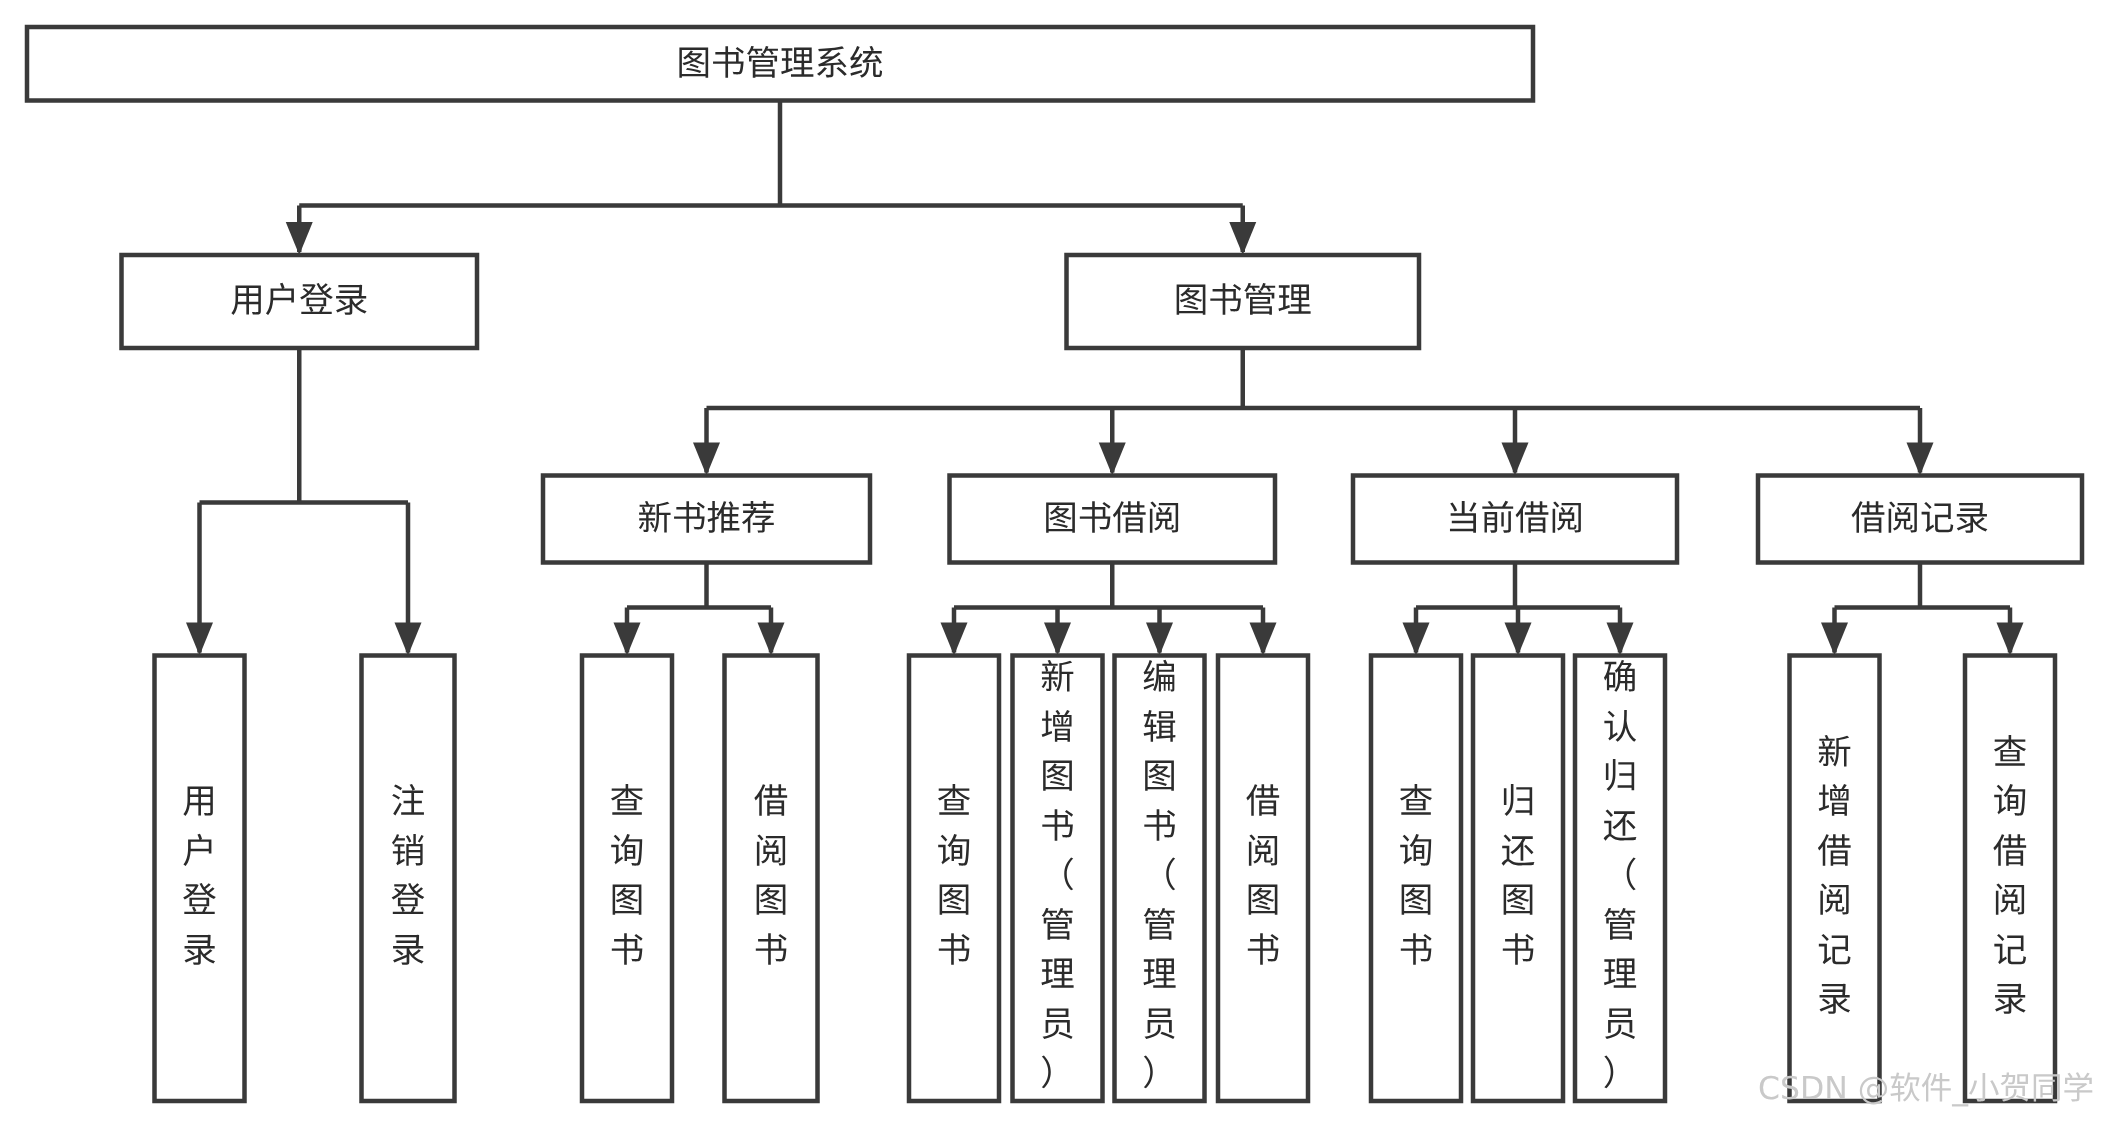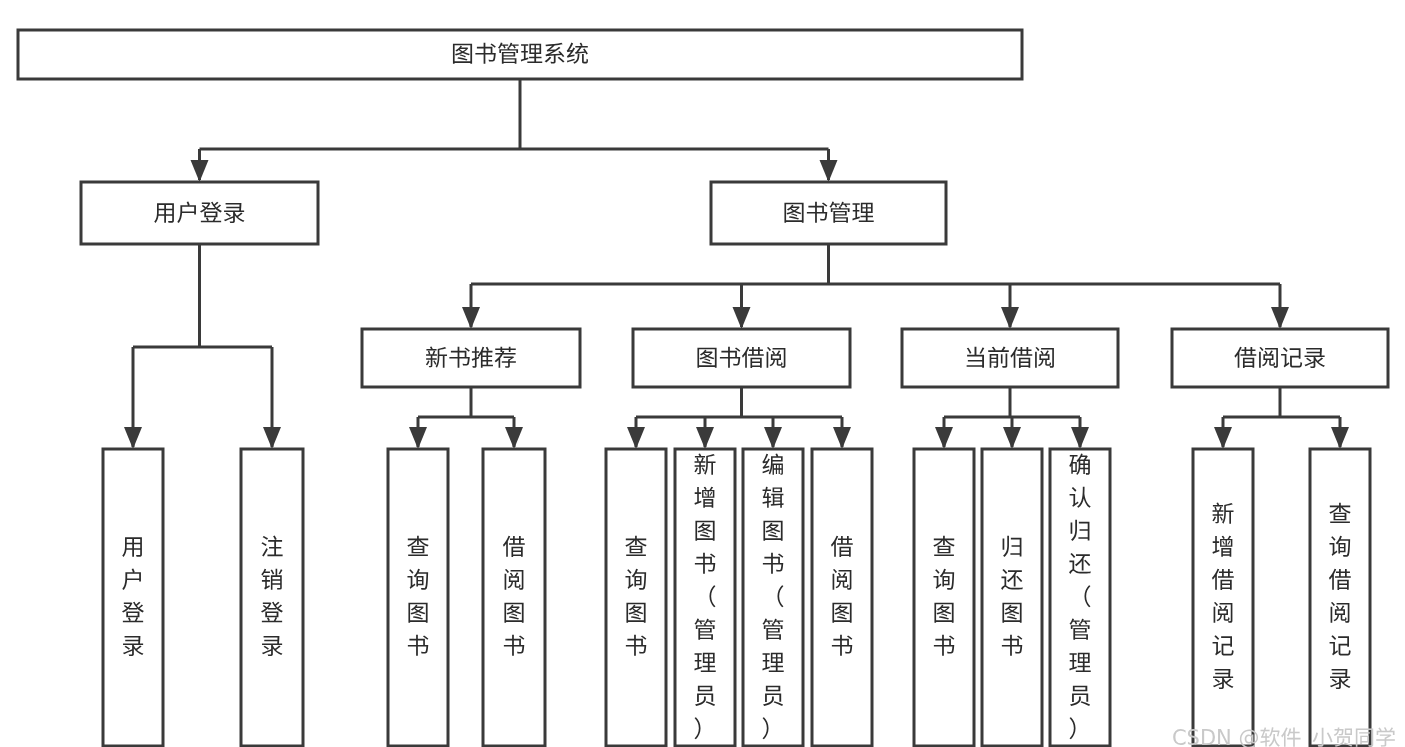--- a/index.html
+++ b/index.html
@@ -10,21 +10,21 @@
   }
   body {
     width: 1405px;
     height: 747px;
     position: relative;
     overflow: hidden;
     font-family: "DejaVu Sans", "Liberation Sans", sans-serif;
   }
   #diagram-root {
     position: absolute;
-    top: 12px;
+    top: 0;
     left: 0;
     width: 1405px;
     height: 585px;
   }
   svg.diagram-canvas {
     display: block;
     width: 1405px;
     height: 747px;
     background: #ffffff;
   }

